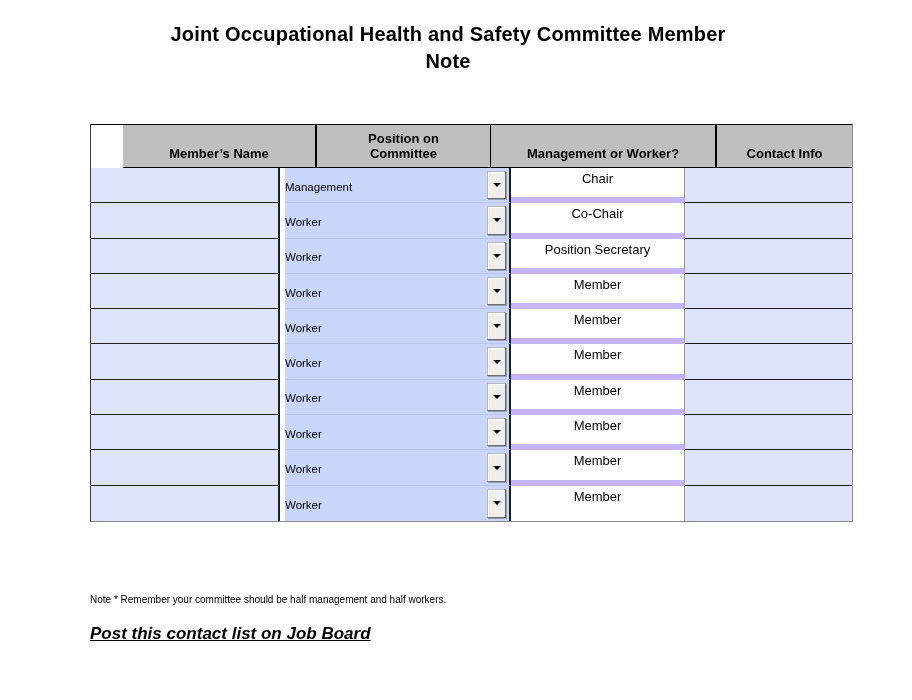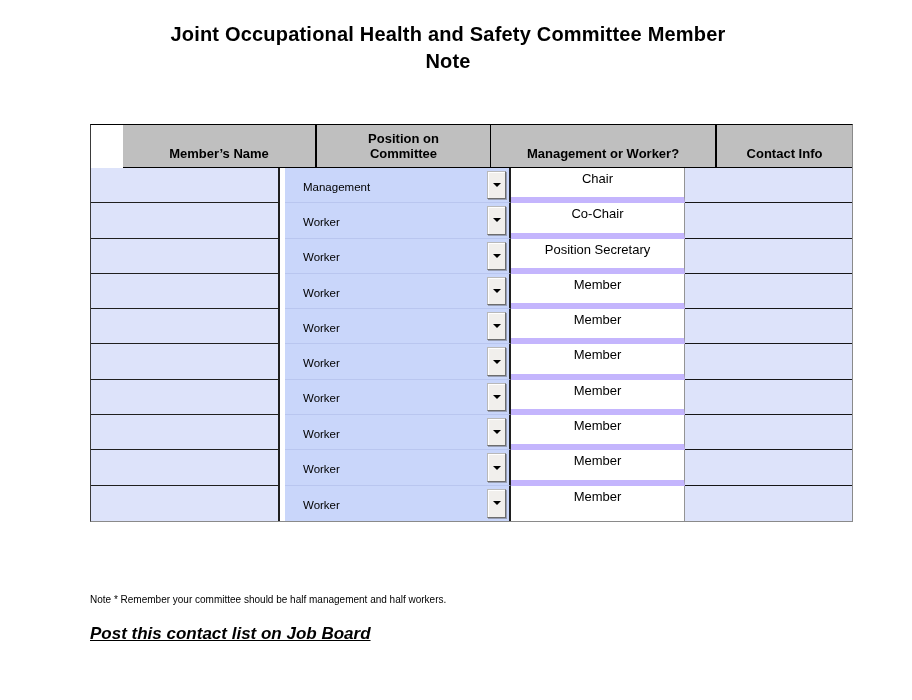--- a/index.html
+++ b/index.html
@@ -72,21 +72,21 @@
     width:226px; box-sizing:border-box;
     background:#c9d6fa;
     border-right:2px solid #1f1f1f;
     border-bottom:1px solid #b9c6ef;
     position:relative;
     display:flex; align-items:center;
   }
   .t-row:last-child .cell-role { border-bottom:none; }
   .role-text {
     font-size:11.5px;
-    padding-left:18px; padding-top:3px;
+    padding-left:0; padding-top:3px;
     color:#000;
   }
   .dd-btn {
     position:absolute;
     right:3px; top:3px; bottom:3px; width:17px;
     background:#f1efec;
     border:1px solid #b9b9b9;
     border-right-color:#6d6d6d;
     border-bottom-color:#6d6d6d;
     box-shadow:1px 1px 0 rgba(90,90,90,0.45), inset 1px 1px 0 #ffffff;

